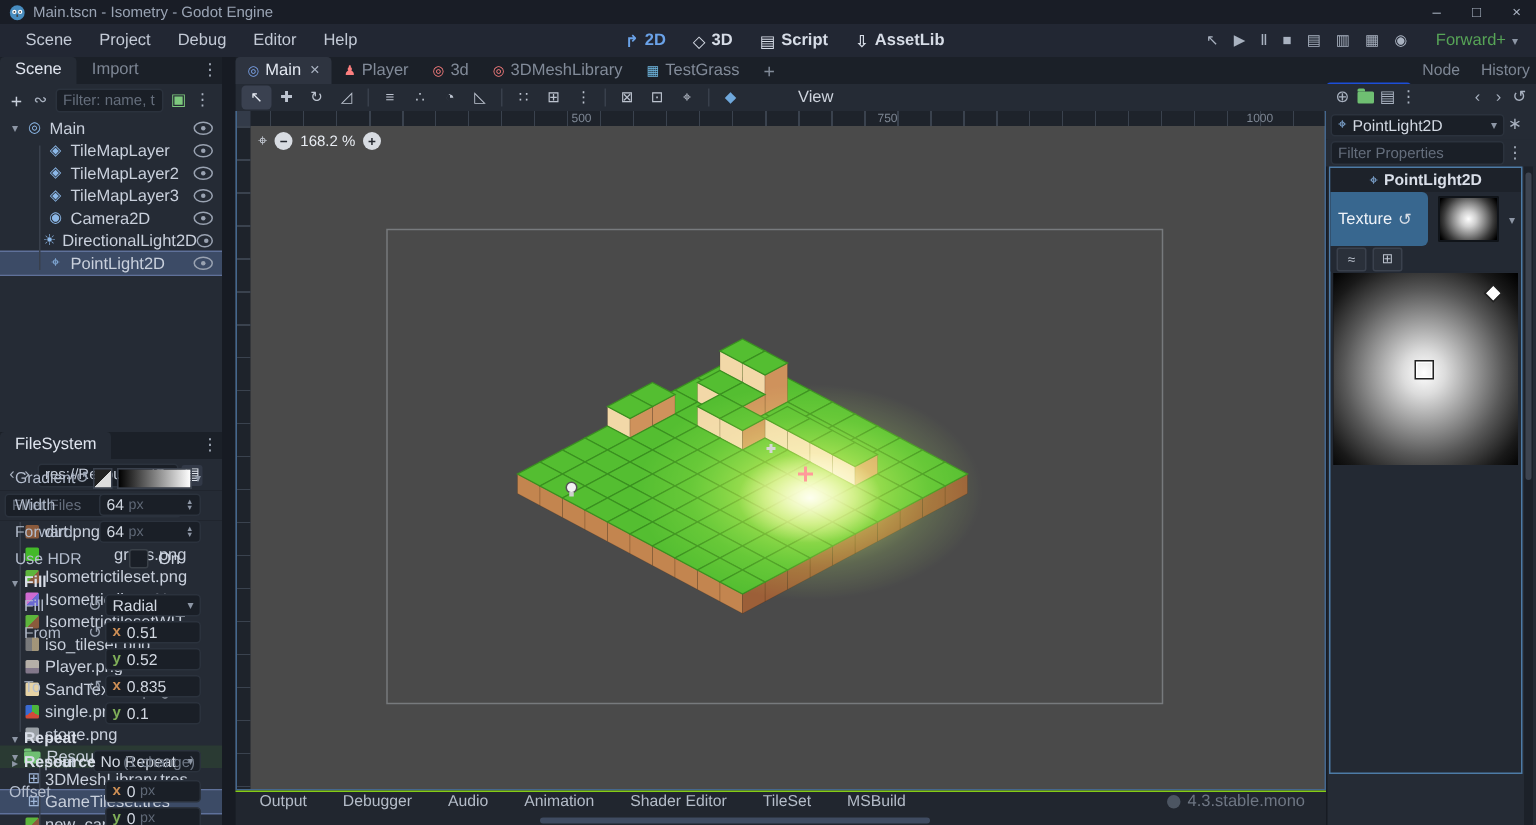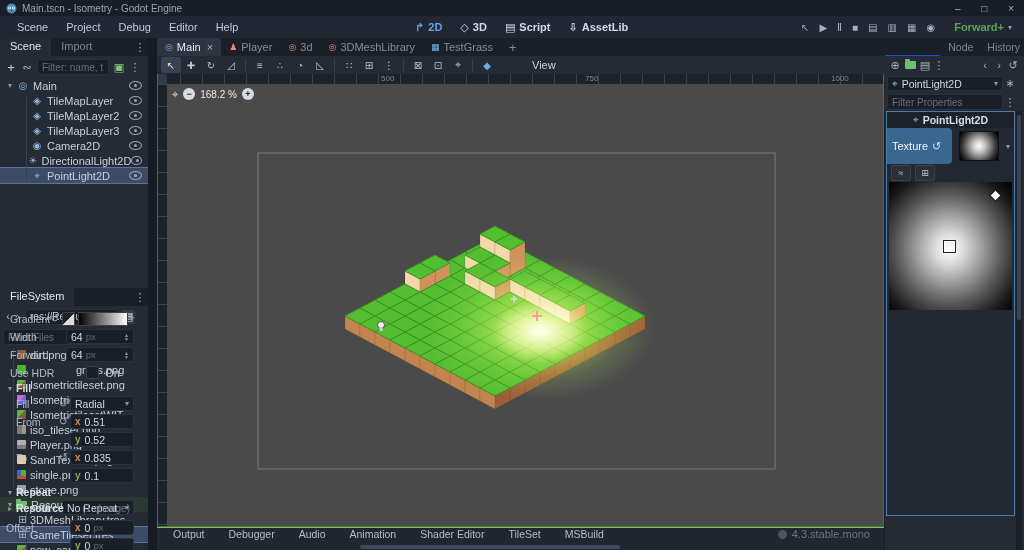--- a/index.html
+++ b/index.html
@@ -14,21 +14,21 @@
   
   #titlebar{left:0;top:0;width:1024px;height:16px;background:#191d26;color:#9aa4b4;font-size:10px;}
   #winbtns span{margin-left:18px;color:#aab3c2;font-size:10px;cursor:default;}
   
   #menubar{left:0;top:16px;width:1024px;height:22px;background:#222733;border-bottom:1px solid #171b23;}
   .menu-item{padding:0 9px;color:#c3cad6;cursor:default;}
   .mode-btn{display:flex;align-items:center;gap:4px;margin:0 9px;color:#d6dce6;font-weight:bold;}
   .mode-btn .mico{font-size:11px;}
   .mode-btn.active{color:#6aa2e8;}
   .pb-icon{margin:0 5px;font-size:10px;color:#a9b2c0;}
-  #renderer{color:#57a457;font-weight:bold;margin-left:10px;}
+  #renderer{color:#57a457;font-weight:normal;margin-left:10px;}
   
   .panelbg{background:#252b35;}
   .darkbg{background:#1b2028;}
   .input{background:#1a1f27;border:1px solid #2b323d;border-radius:3px;color:#c7ceda;
          font-size:10px;padding:0 4px;height:16px;box-sizing:border-box;outline:none;
          font-family:"Liberation Sans",sans-serif;}
   .input::placeholder{color:#656e7c;}
   .tab{padding:2px 10px;color:#7d8694;cursor:default;height:14px;}
   .tab.active{background:#252b35;color:#dfe4ee;border-radius:3px 3px 0 0;}
   .eye{position:relative;width:11px;height:7px;border:1px solid #99a2b1;border-radius:50%;display:inline-block;}

